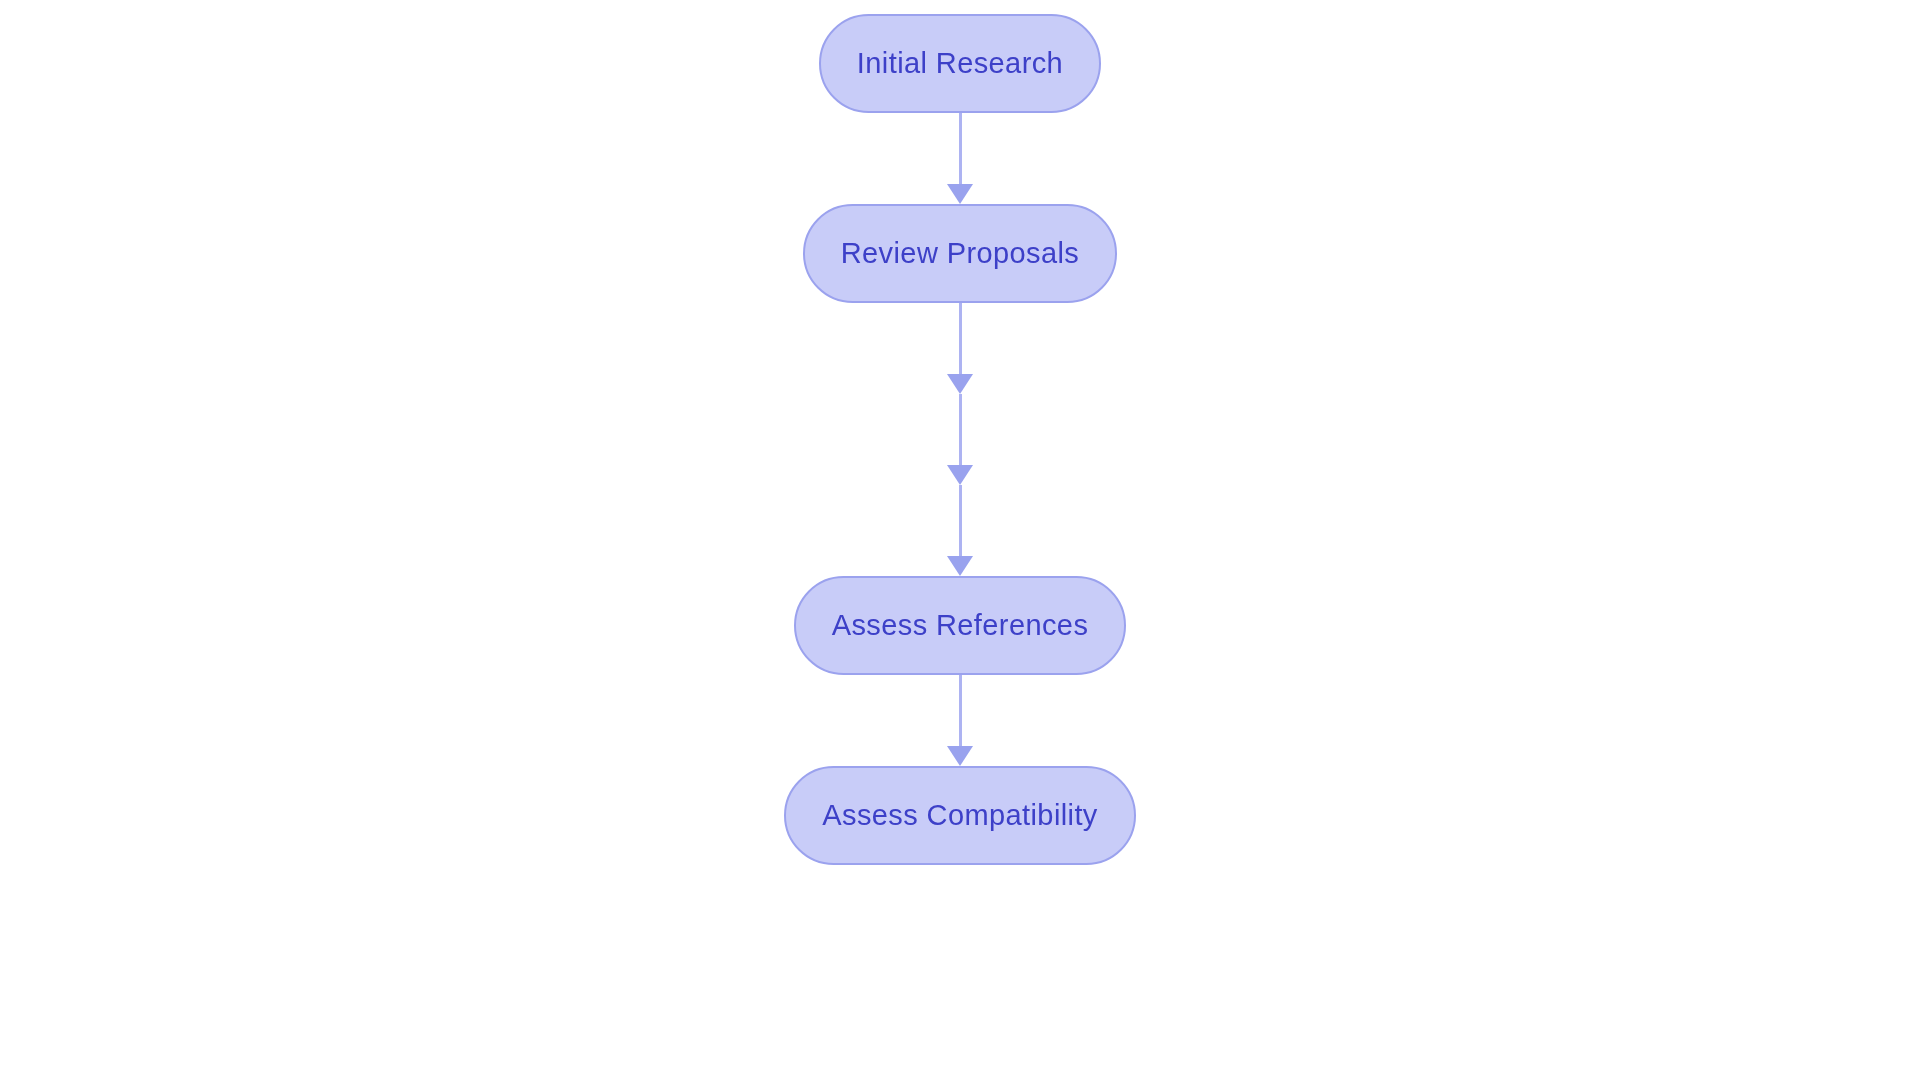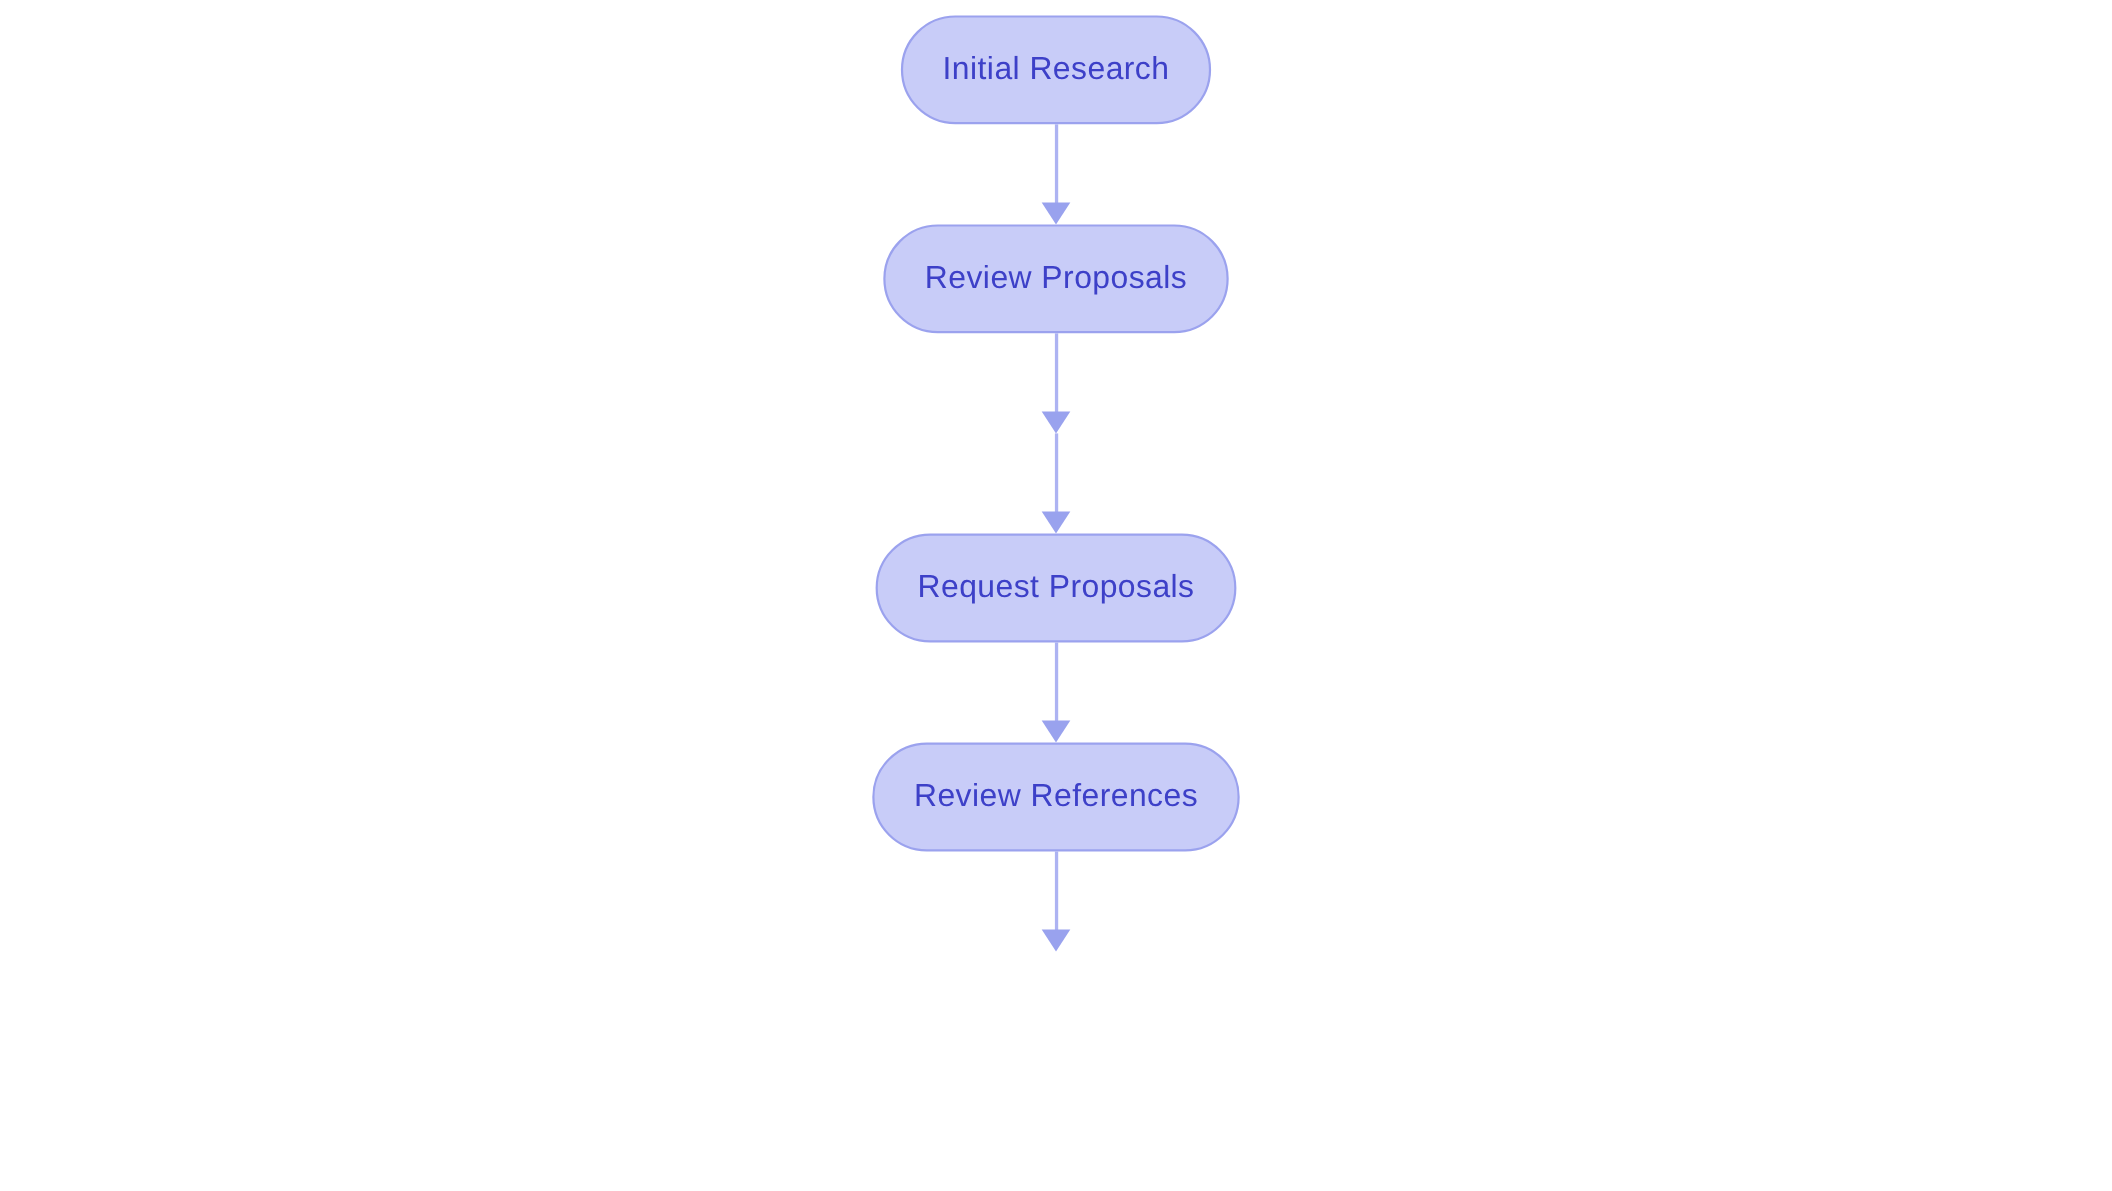--- a/index.html
+++ b/index.html
@@ -82,32 +82,32 @@
     <div class="connector-line"></div>
     <div class="arrowhead"></div>
   </div>
 
 
   <div class="connector">
     <div class="connector-line"></div>
     <div class="arrowhead"></div>
   </div>
 
+
+  <div class="connector">
+    <div class="connector-line"></div>
+    <div class="arrowhead"></div>
+  </div>
+
   <div class="node">
-    <span class="node-label">Request Proposals</span>
+    <span class="node-label">Assess References</span>
   </div>
 
   <div class="connector">
     <div class="connector-line"></div>
     <div class="arrowhead"></div>
   </div>
 
   <div class="node">
-    <span class="node-label">Review References</span>
+    <span class="node-label">Assess Compatibility</span>
   </div>
-
-  <div class="connector">
-    <div class="connector-line"></div>
-    <div class="arrowhead"></div>
-  </div>
-
 
 </div>
 
 </body></html>

